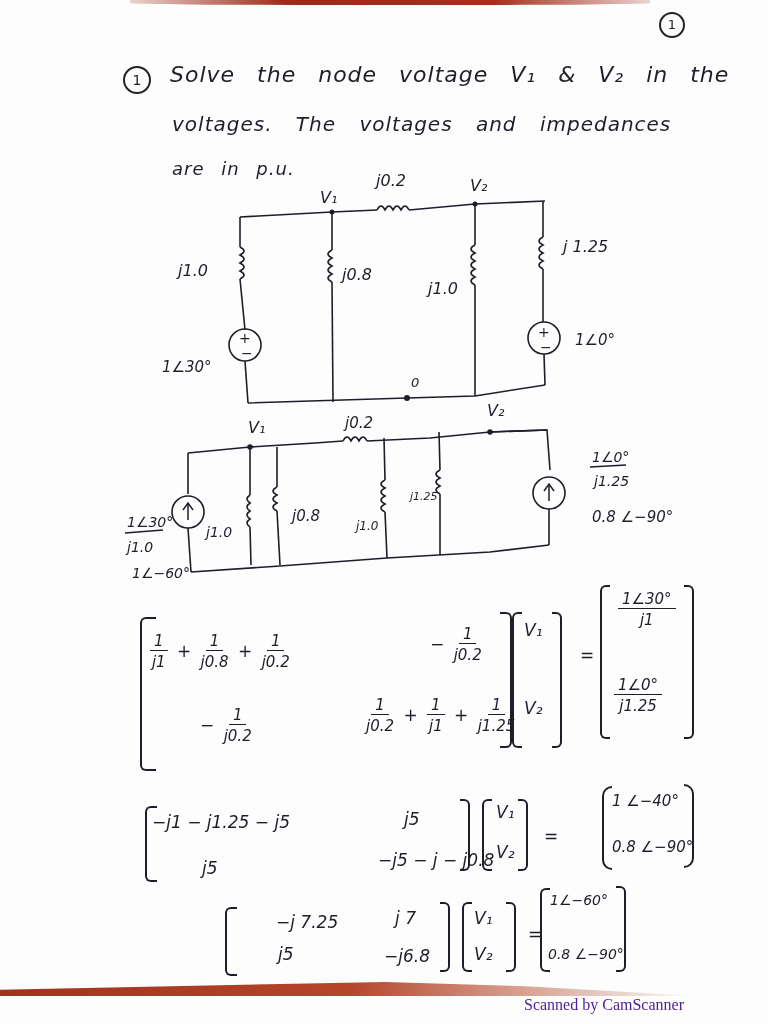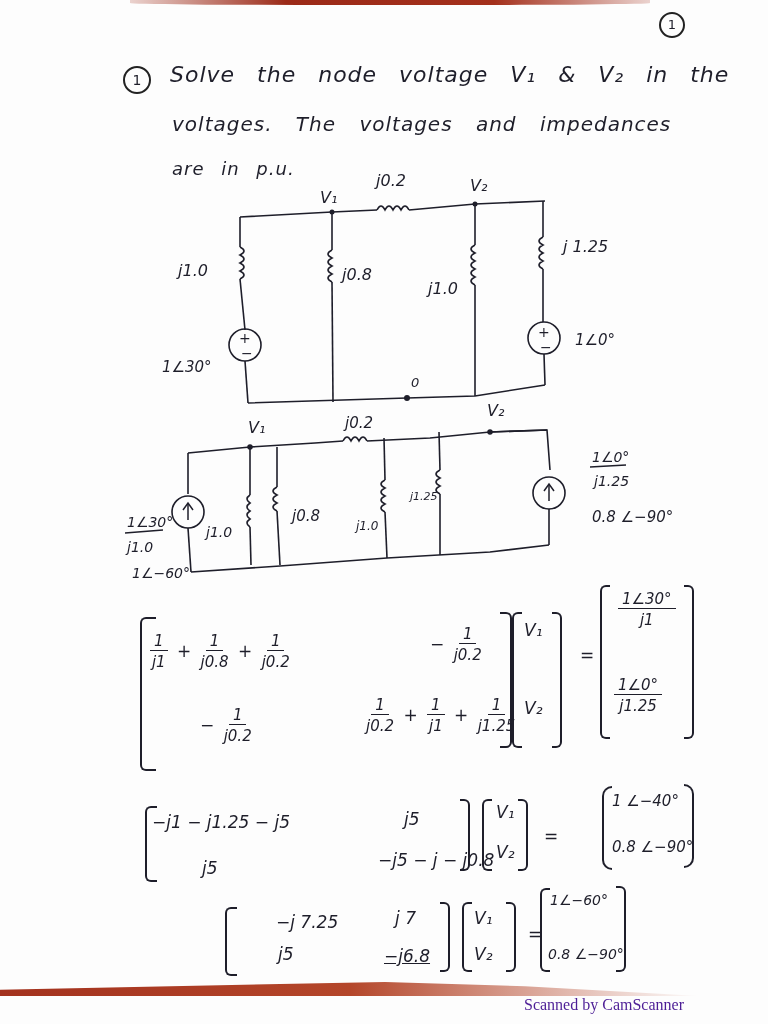--- a/index.html
+++ b/index.html
@@ -231,21 +231,21 @@
   <div class="brk r" style="left:684px;top:784px;width:8px;height:80px;border-radius:0 14px 14px 0;"></div>
   <div class="eq" style="left:612px;top:792px;font-size:15px;">1 ∠−40°</div>
   <div class="eq" style="left:612px;top:838px;font-size:15px;">0.8 ∠−90°</div>
 </div>
 
 <div>
   <div class="brk l" style="left:225px;top:907px;width:10px;height:65px;"></div>
   <div class="eq" style="left:236px;top:912px;margin-left:40px;">−j 7.25</div>
   <div class="eq" style="left:395px;top:908px;">j 7</div>
   <div class="eq" style="left:278px;top:944px;">j5</div>
-  <div class="eq" style="left:384px;top:946px;text-decoration:underline;">−j6.8</div>
+  <div class="eq" style="left:384px;top:946px;">−j6.8</div>
   <div class="brk r" style="left:440px;top:902px;width:8px;height:66px;"></div>
   <div class="brk l" style="left:462px;top:902px;width:8px;height:66px;"></div>
   <div class="brk r" style="left:506px;top:902px;width:8px;height:66px;"></div>
   <div class="eq" style="left:474px;top:908px;">V₁</div>
   <div class="eq" style="left:474px;top:944px;">V₂</div>
   <div class="eq" style="left:528px;top:924px;">=</div>
   <div class="brk l" style="left:540px;top:888px;width:8px;height:80px;"></div>
   <div class="brk r" style="left:616px;top:886px;width:8px;height:82px;"></div>
   <div class="eq" style="left:550px;top:892px;font-size:14px;">1∠−60°</div>
   <div class="eq" style="left:548px;top:946px;font-size:14px;">0.8 ∠−90°</div>

